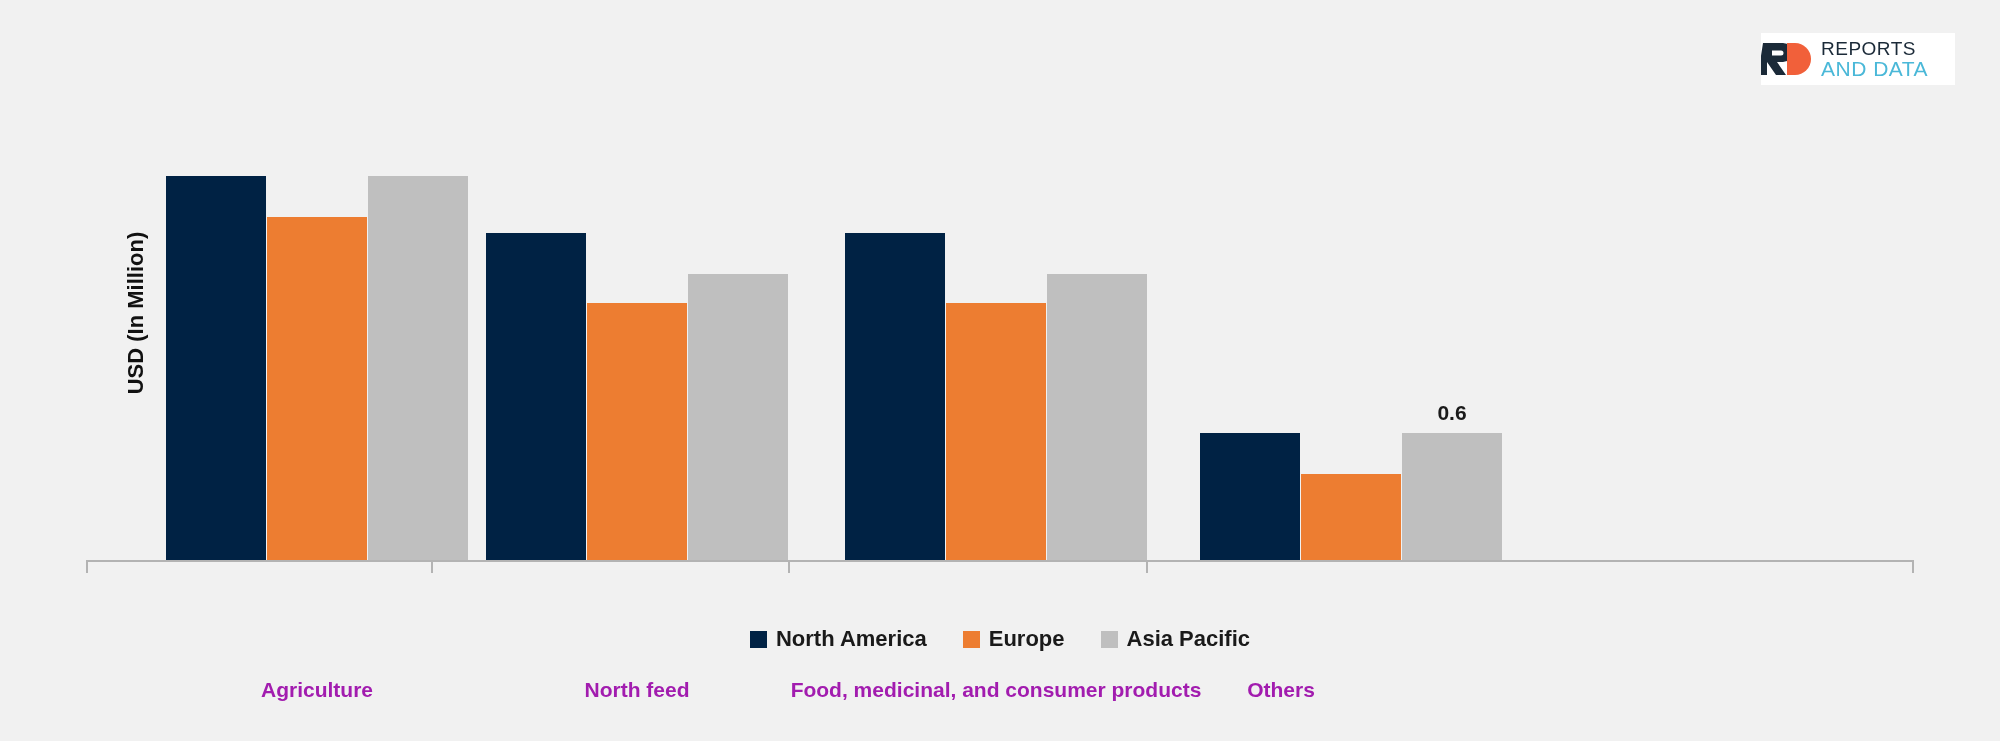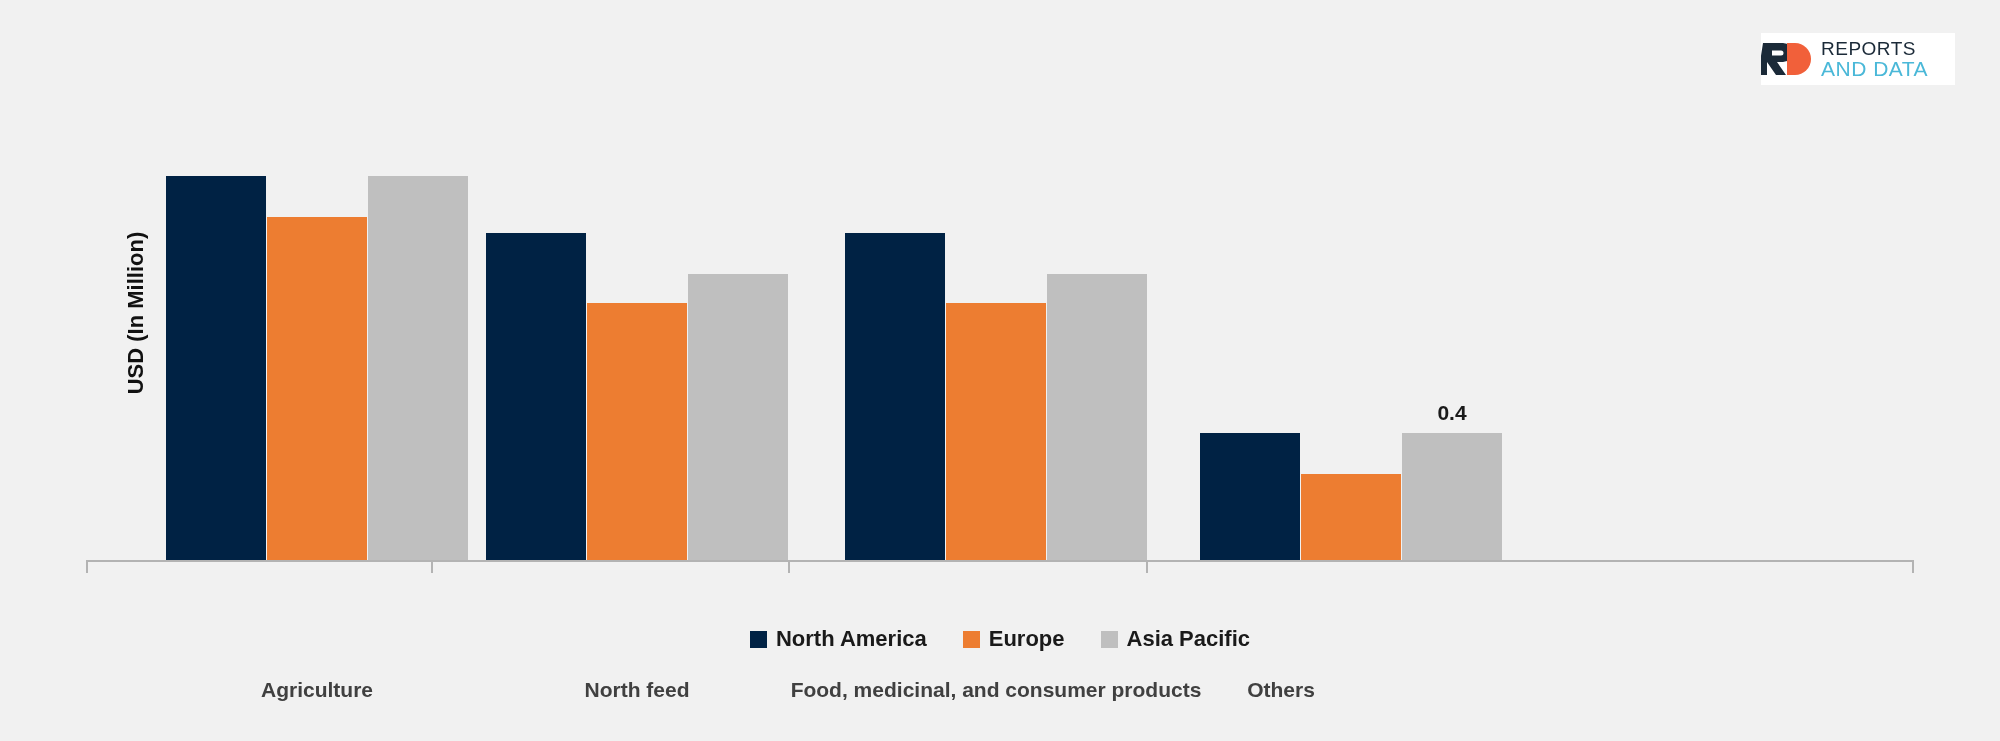--- a/index.html
+++ b/index.html
@@ -111,21 +111,21 @@
     white-space: nowrap;
   }
 
   
   .cat-label {
     position: absolute;
     top: 578px;
     text-align: center;
     font-size: 21px;
     font-weight: bold;
-    color: #404040;
+    color: #a21caf;
     font-family: "Liberation Sans", sans-serif;
     white-space: nowrap;
     transform: translateX(-50%);
   }
 
   
   #y-axis-title {
     position: absolute;
     left: -80px;
     top: 200px;
@@ -212,21 +212,21 @@
         </div>
         <div class="bar-group" style="left: 759px; width: 303px;">
           <div class="bar s0" title="North America — Food, medicinal, and consumer products: 1.03" style="height: 326.759px; background: rgb(0, 34, 68);"></div>
           <div class="bar s1" title="Europe — Food, medicinal, and consumer products: 0.81" style="height: 256.966px; background: rgb(237, 125, 49);"></div>
           <div class="bar s2" title="Asia Pacific — Food, medicinal, and consumer products: 0.9" style="height: 285.517px; background: rgb(191, 191, 191);"></div>
         </div>
         <div class="bar-group" style="left: 1114px; width: 303px;">
           <div class="bar s0" title="North America — Others: 0.4" style="height: 126.897px; background: rgb(0, 34, 68);"></div>
           <div class="bar s1" title="Europe — Others: 0.27" style="height: 85.6552px; background: rgb(237, 125, 49);"></div>
           <div class="bar s2" title="Asia Pacific — Others: 0.4" style="height: 126.897px; background: rgb(191, 191, 191);"></div>
-          <div class="bar-label" style="left: 202px; bottom: 134.897px;">0.4</div>
+          <div class="bar-label" style="left: 202px; bottom: 134.897px;">0.6</div>
         </div>
       </div>
 
     <div id="cat-labels">
         <div class="cat-label" style="left: 231px;">Agriculture</div>
         <div class="cat-label" style="left: 551px;">North feed</div>
         <div class="cat-label" style="left: 910px;">Food, medicinal, and consumer products</div>
         <div class="cat-label" style="left: 1195px;">Others</div>
       </div>
   </div>

